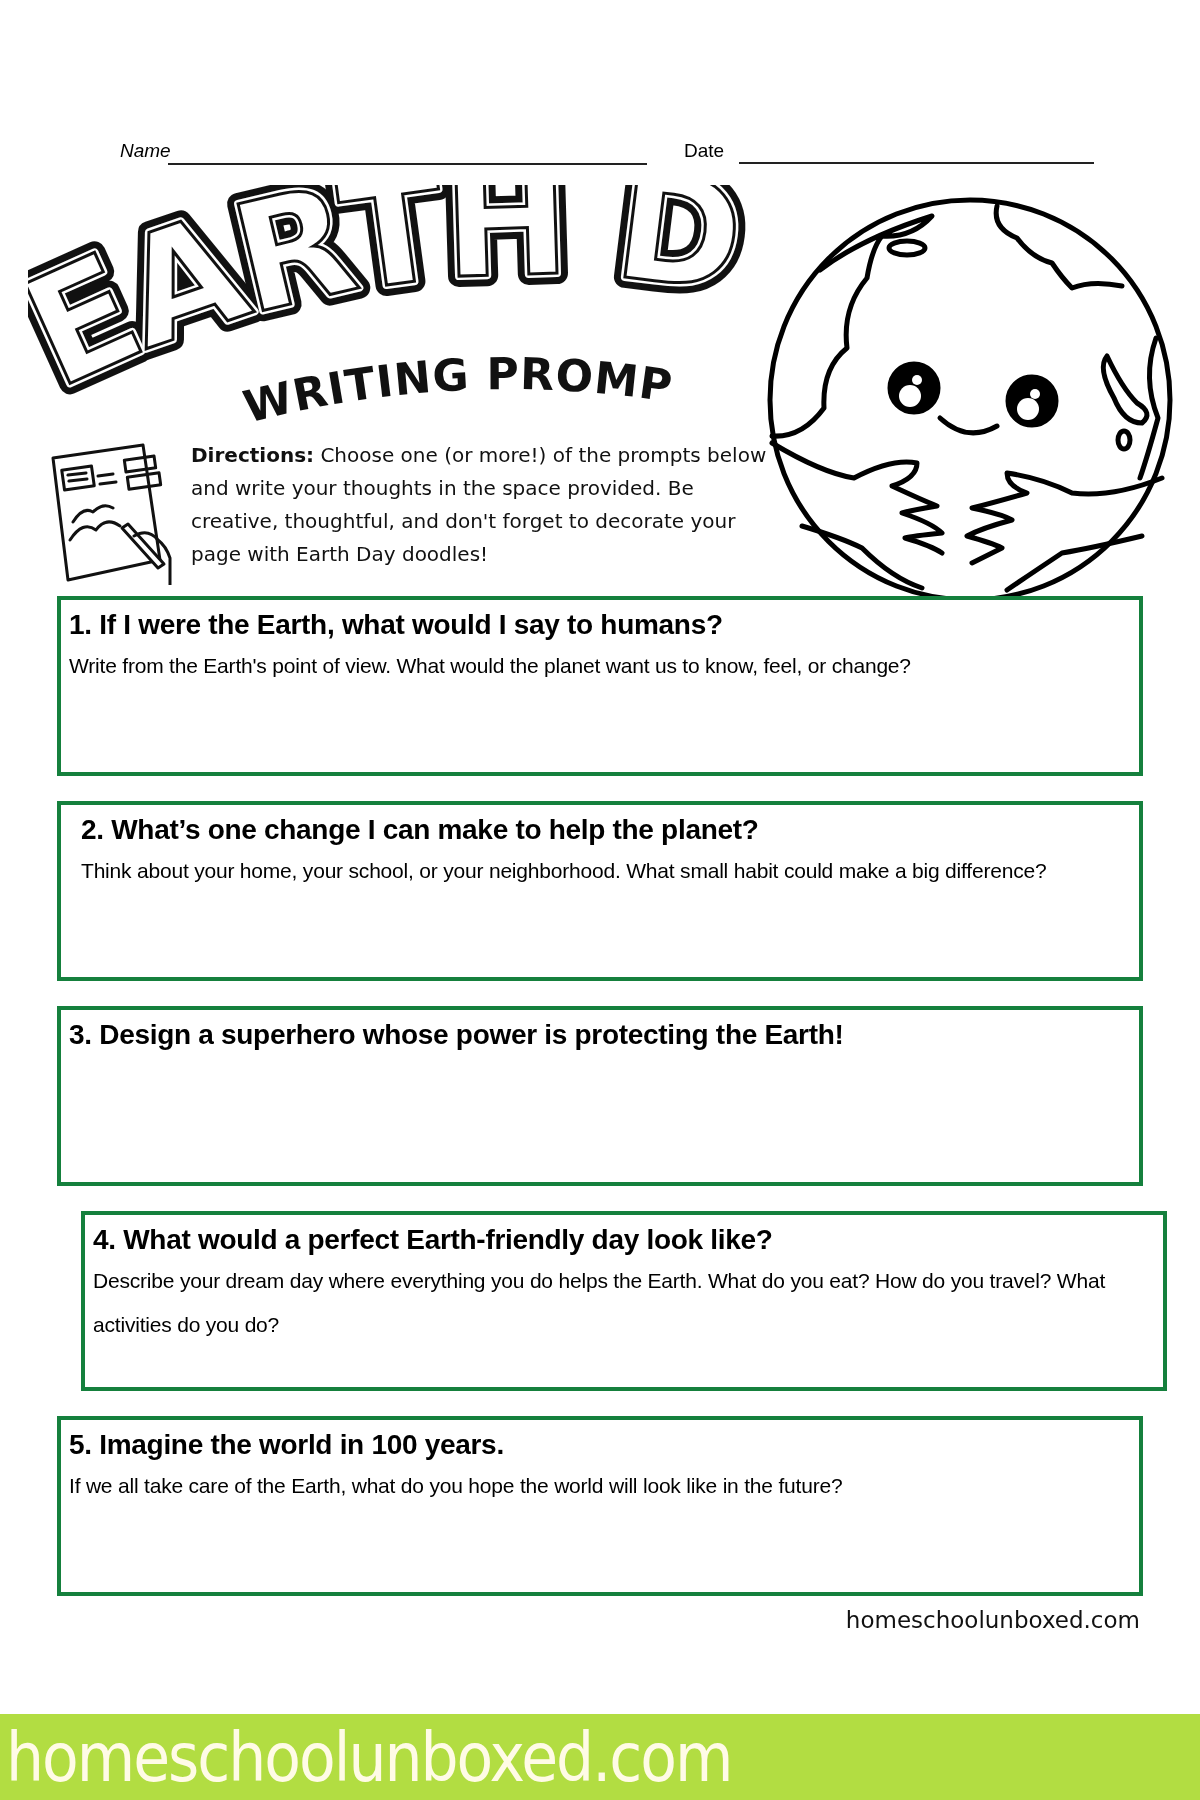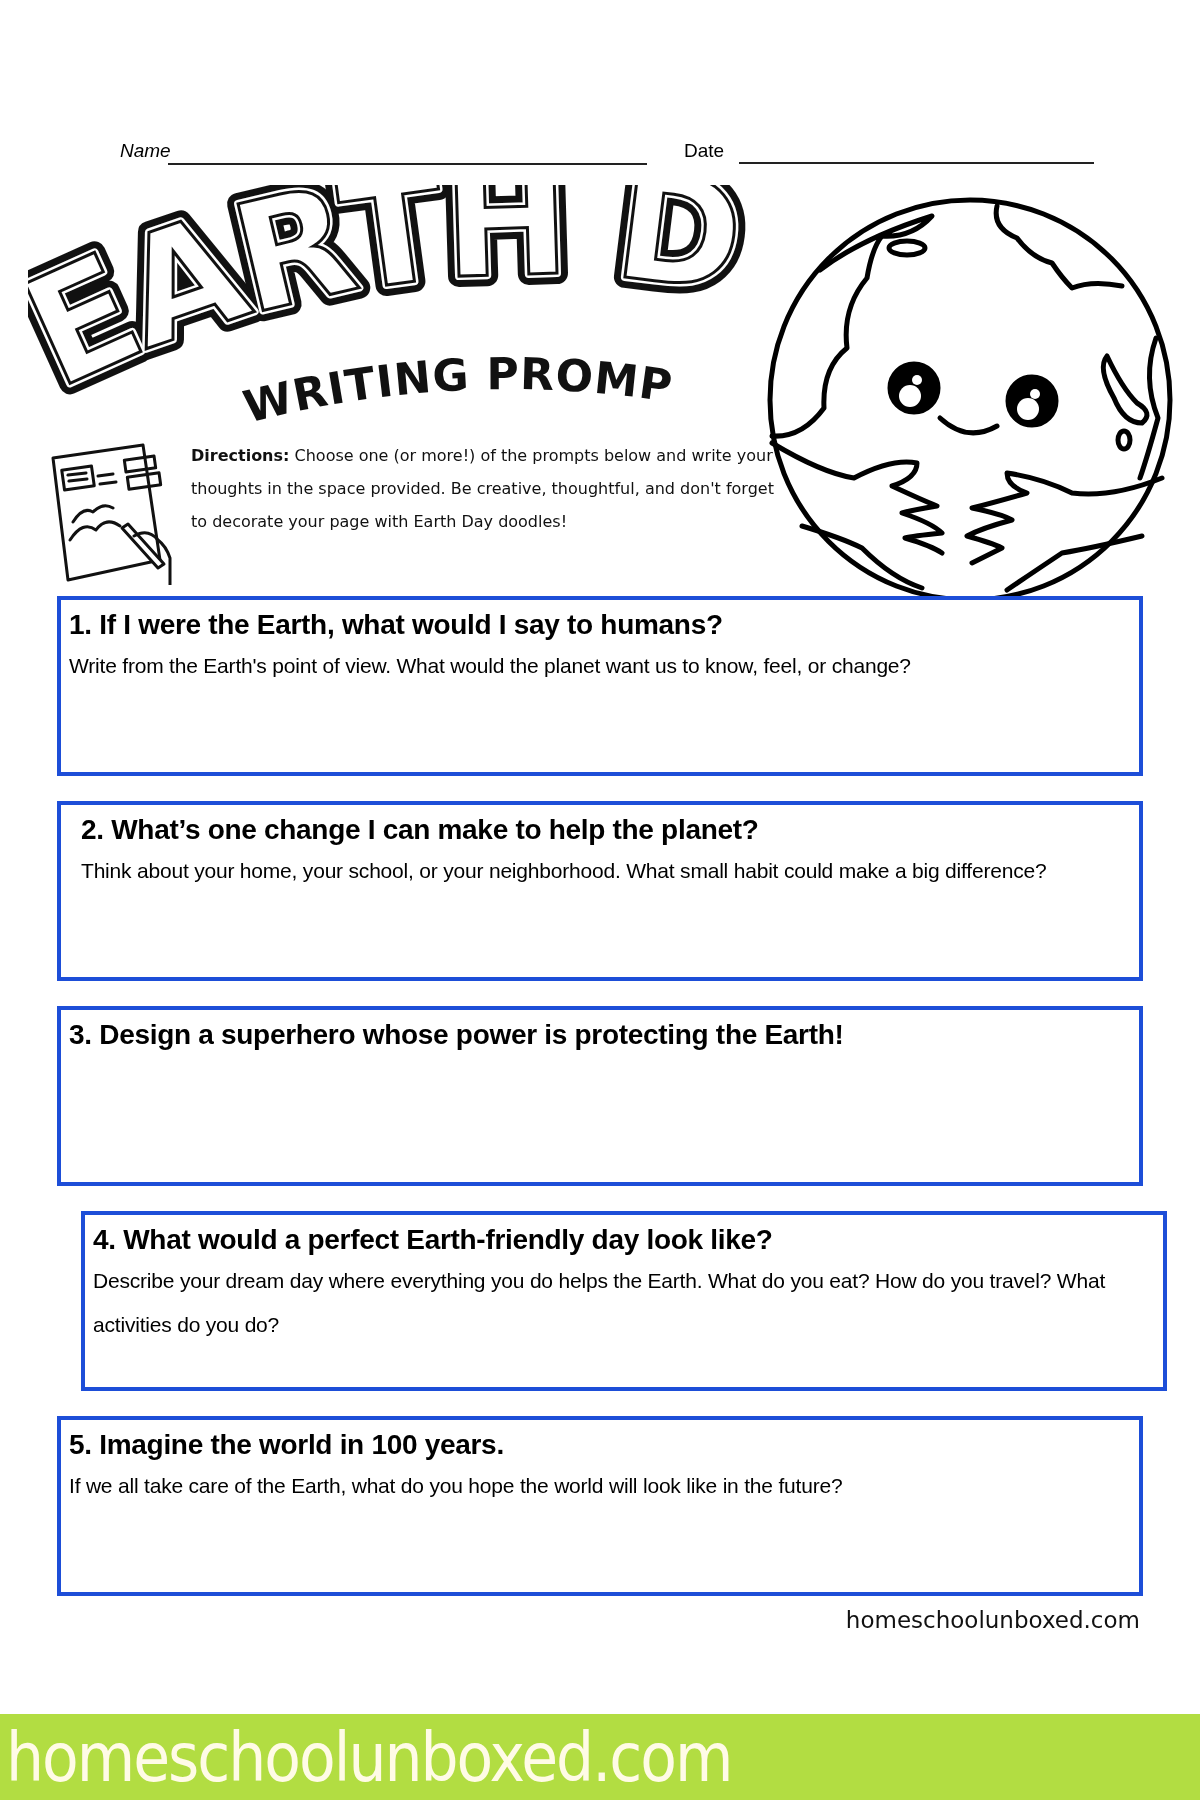--- a/index.html
+++ b/index.html
@@ -13,27 +13,27 @@
   .name-line { position: absolute; left: 64px; top: 25px; width: 479px; border-bottom: 2px solid #222; }
   .date-label { position: absolute; left: 580px; top: 2px; text-align: center; }
   .date-line { position: absolute; left: 635px; top: 24px; width: 355px; border-bottom: 2px solid #222; }
 
   .title-svg { position: absolute; left: 28px; top: 185px; width: 760px; height: 250px; }
   .earth-svg { position: absolute; left: 762px; top: 188px; width: 420px; height: 420px; }
   .doc-icon { position: absolute; left: 48px; top: 440px; width: 140px; height: 145px; }
 
   .directions {
     position: absolute; left: 191px; top: 439px; width: 590px;
-    font-family: "DejaVu Sans", sans-serif; font-size: 16px; line-height: 33px; color: #111;
+    font-family: "DejaVu Sans", sans-serif; font-size: 20px; line-height: 33px; color: #111;
   }
   .directions b { font-weight: bold; }
 
   .prompt-box {
     position: absolute; left: 57px; width: 1086px; height: 180px;
-    border: 4px solid #1d4ed8; box-sizing: border-box; background: #fff;
+    border: 4px solid #15803d; box-sizing: border-box; background: #fff;
     padding: 6px 8px 0 8px;
   }
   .prompt-title { font-weight: bold; font-size: 28px; line-height: 38px; letter-spacing: -0.3px; }
   .prompt-body { font-size: 21px; line-height: 44px; letter-spacing: -0.2px; }
 
   .site-credit {
     position: absolute; right: 60px; top: 1607px;
     font-family: "DejaVu Sans", sans-serif; font-size: 23px; color: #111;
   }
   .footer-band {

